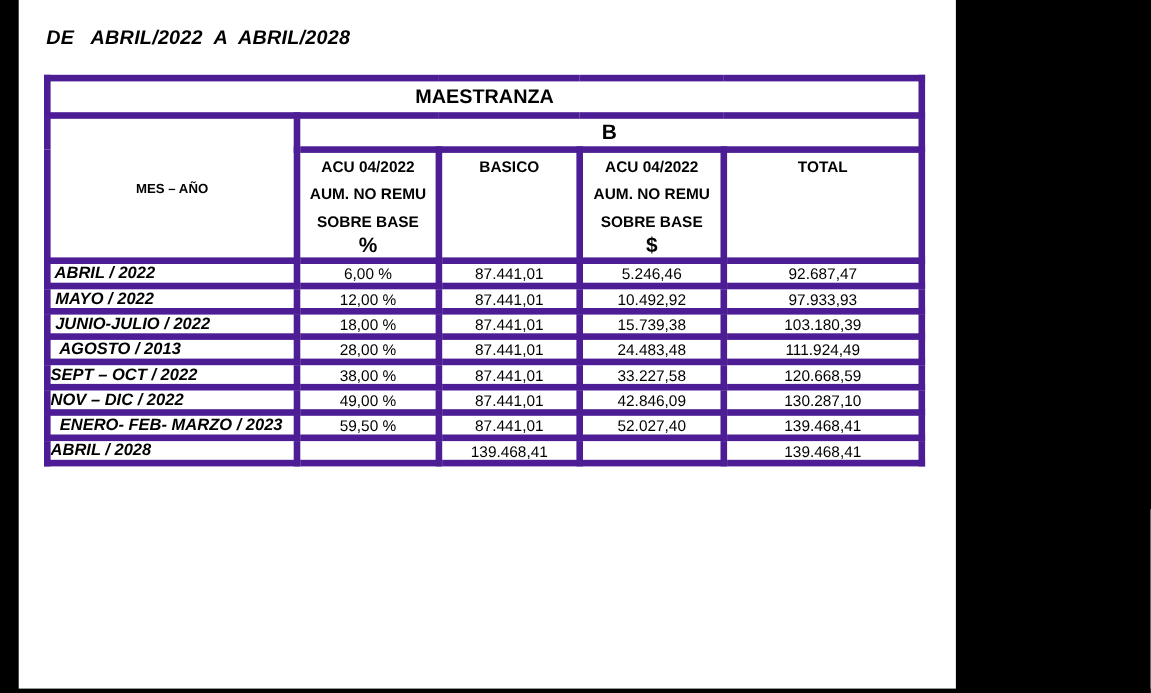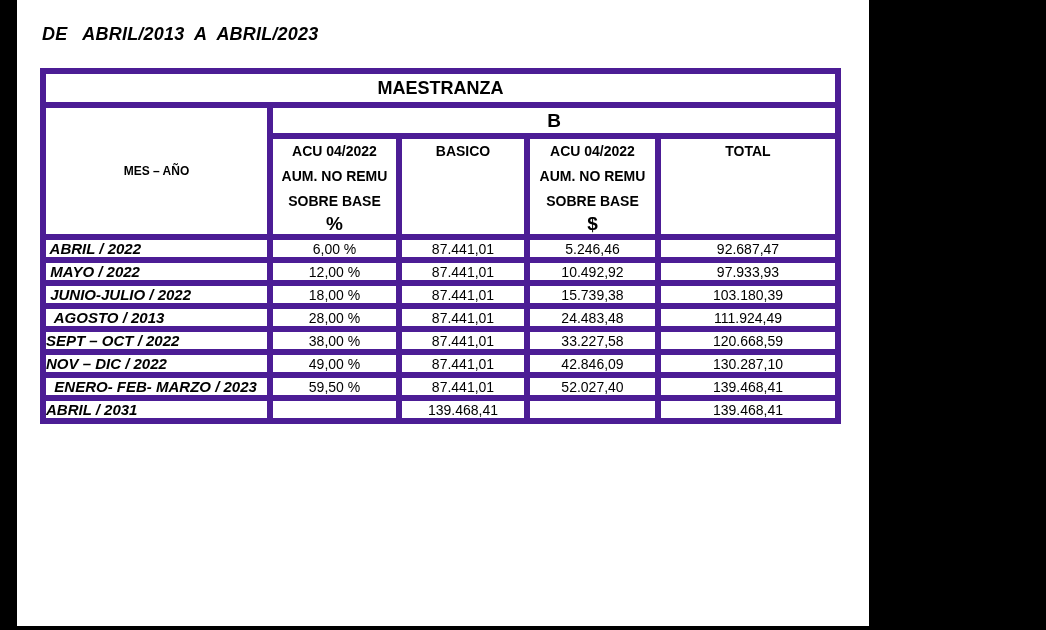--- a/index.html
+++ b/index.html
@@ -101,21 +101,21 @@
     white-space: pre;
   }
 </style>
 </head>
 <body>
 
 <div class="bar" id="bar-left"></div>
 <div class="bar" id="bar-right"></div>
 <div class="bar" id="bar-bottom"></div>
 
-<div class="doc-title">DE   ABRIL/2013  A  ABRIL/2023</div>
+<div class="doc-title">DE   ABRIL/2022  A  ABRIL/2028</div>
 
 <table class="salary">
   <colgroup>
     <col style="width:227px">
     <col style="width:129px">
     <col style="width:128px">
     <col style="width:131px">
     <col style="width:180px">
   </colgroup>
 
@@ -193,20 +193,20 @@
     <td class="num-cell">130.287,10</td>
   </tr>
   <tr class="row-data">
     <td class="mes-cell">  ENERO- FEB- MARZO / 2023</td>
     <td class="num-cell">59,50 %</td>
     <td class="num-cell">87.441,01</td>
     <td class="num-cell">52.027,40</td>
     <td class="num-cell">139.468,41</td>
   </tr>
   <tr class="row-data row-last">
-    <td class="mes-cell">ABRIL / 2031</td>
+    <td class="mes-cell">ABRIL / 2028</td>
     <td class="num-cell"></td>
     <td class="num-cell">139.468,41</td>
     <td class="num-cell"></td>
     <td class="num-cell">139.468,41</td>
   </tr>
 </tbody>
   </table>
 
 </body></html>

